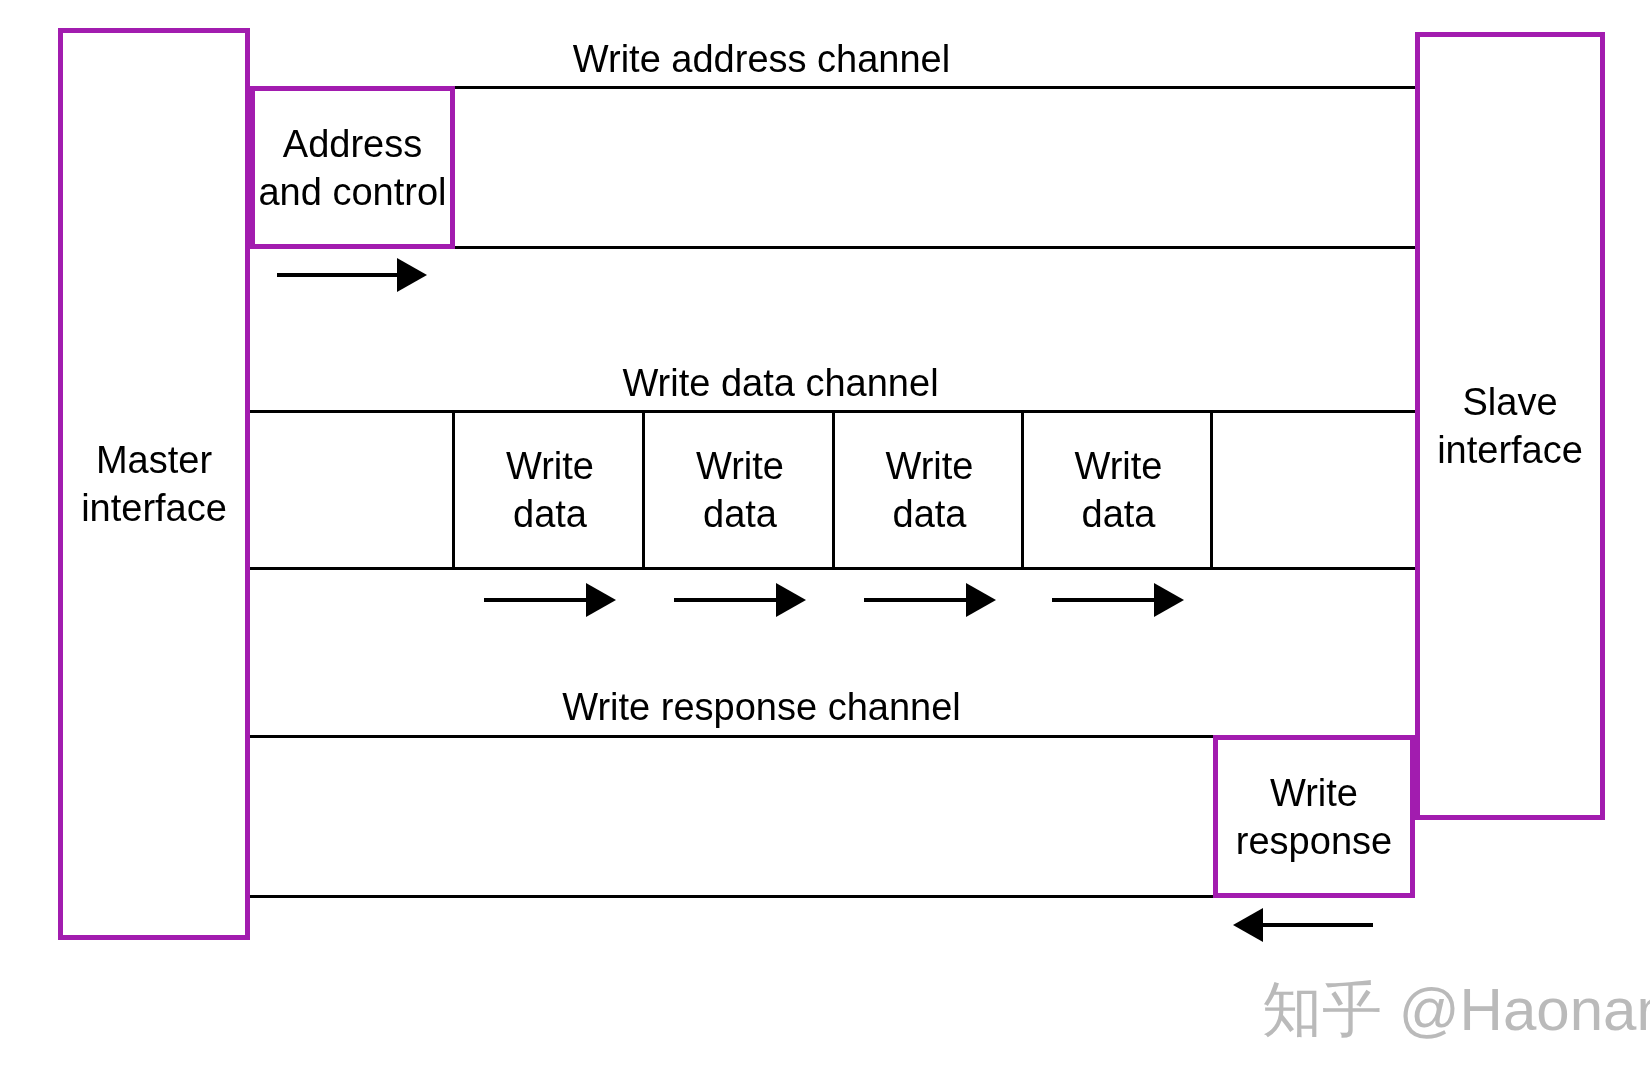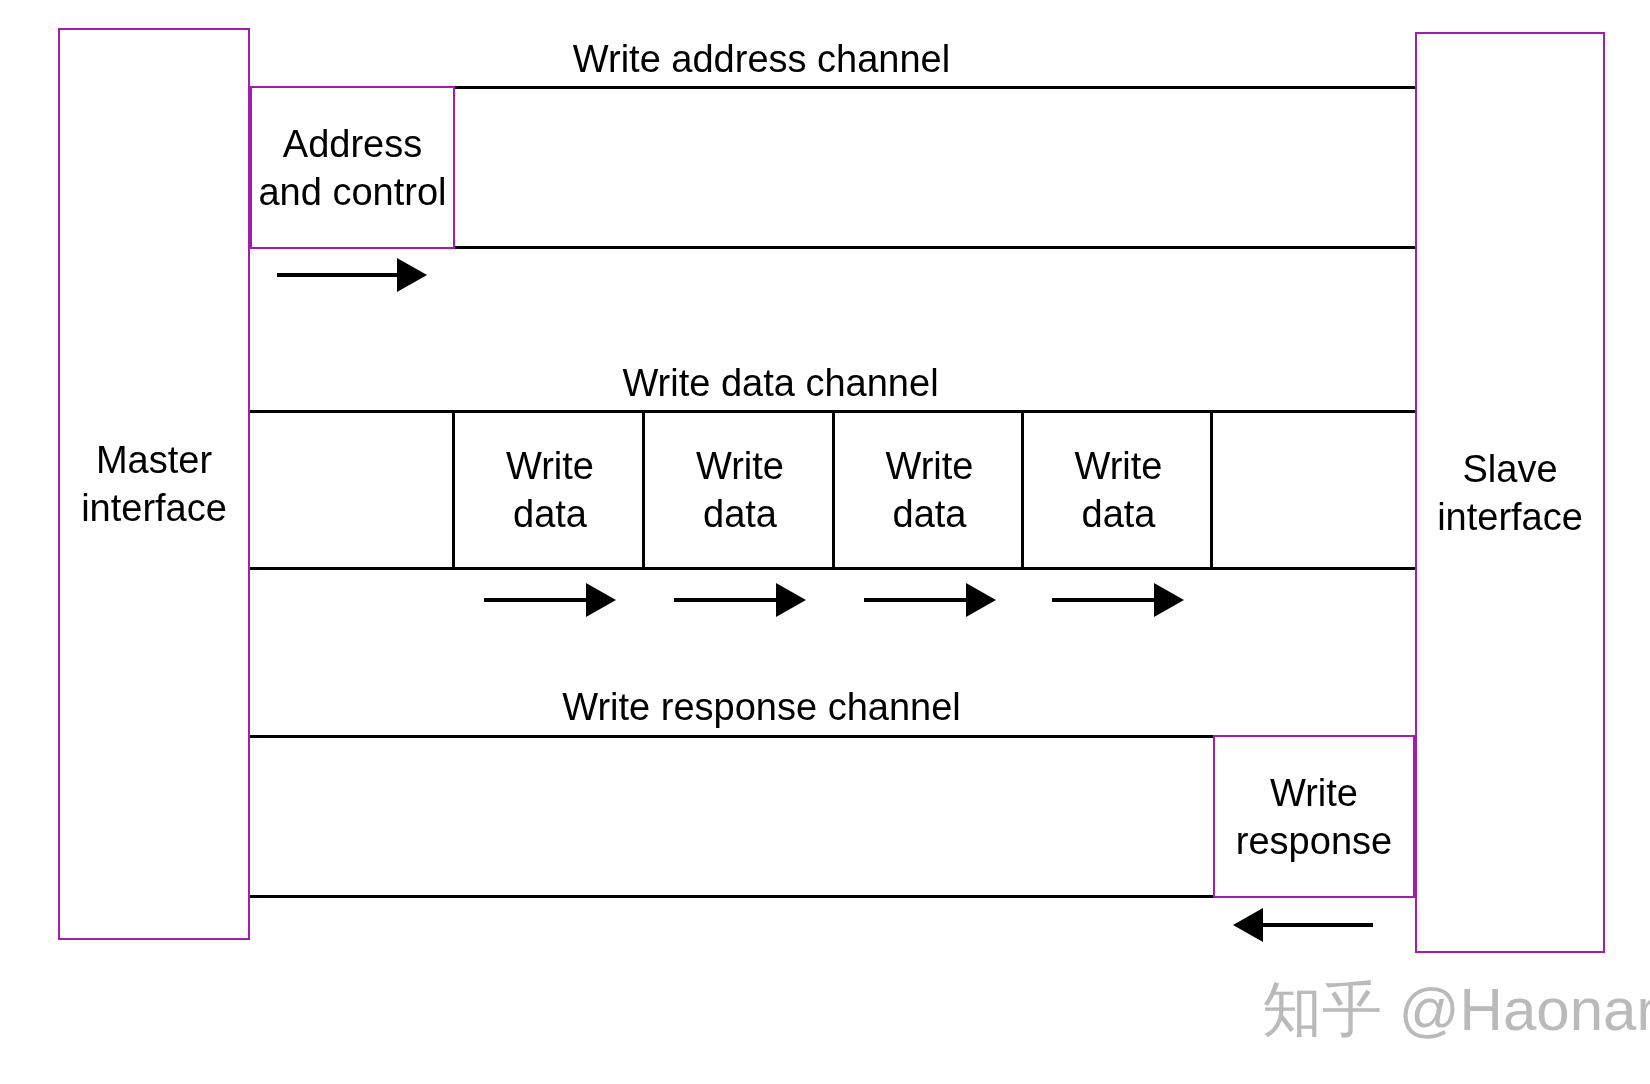--- a/index.html
+++ b/index.html
@@ -1,21 +1,21 @@
 <!DOCTYPE html>
 <html><head>
 <meta charset="utf-8">
 <style>
   html,body { margin:0; padding:0; background:#ffffff; }
   .canvas {
     position:relative; width:1650px; height:1084px; background:#ffffff;
     font-family:"Liberation Sans", sans-serif; color:#000; overflow:hidden;
   }
   .box {
-    position:absolute; border:2px solid #a21caf; box-sizing:border-box; background:#fff;
+    position:absolute; border:5px solid #a21caf; box-sizing:border-box; background:#fff;
     display:flex; align-items:center; justify-content:center;
     text-align:center; font-size:38px; line-height:48px;
   }
   .box span { white-space:pre-line; }
   .hline { position:absolute; height:3px; background:#000; }
   .vline { position:absolute; width:3px; background:#000; }
   .channel-title {
     position:absolute; left:250px; width:1023px; text-align:center;
     font-size:38px; line-height:46px;
   }
@@ -45,21 +45,21 @@
 </head>
 <body>
 
 <div class="canvas">
 
   <div class="box" style="left:58px; top:28px; width:192px; height:912px;">
     <span>Master
 interface</span>
   </div>
 
-  <div class="box" style="left:1415px; top:32px; width:190px; height:921px;">
+  <div class="box" style="left:1415px; top:32px; width:190px; height:788px;">
     <span>Slave
 interface</span>
   </div>
 
   <div class="channel-title" style="top:36px;">Write address channel</div>
 
   <div class="hline" style="left:250px; top:86px;  width:1165px;"></div>
   <div class="hline" style="left:250px; top:246px; width:1165px;"></div>
 
   <div class="box" style="left:250px; top:86px; width:205px; height:163px;">

